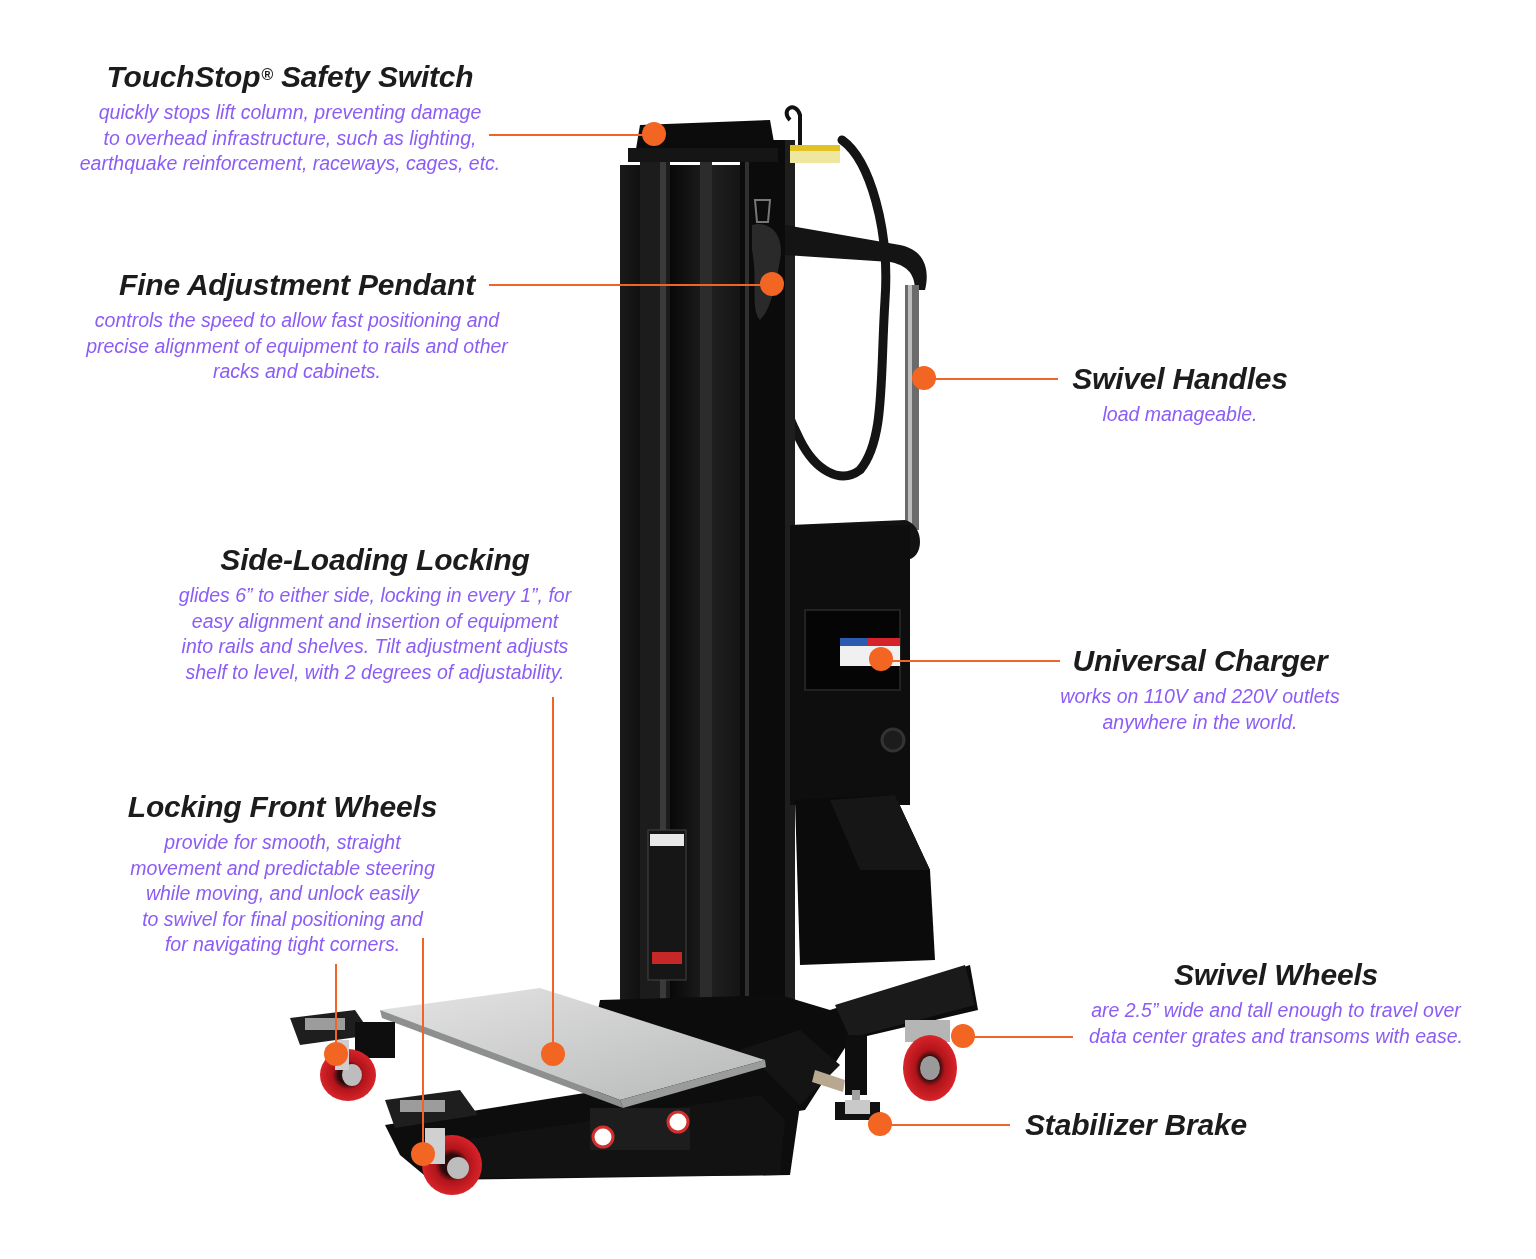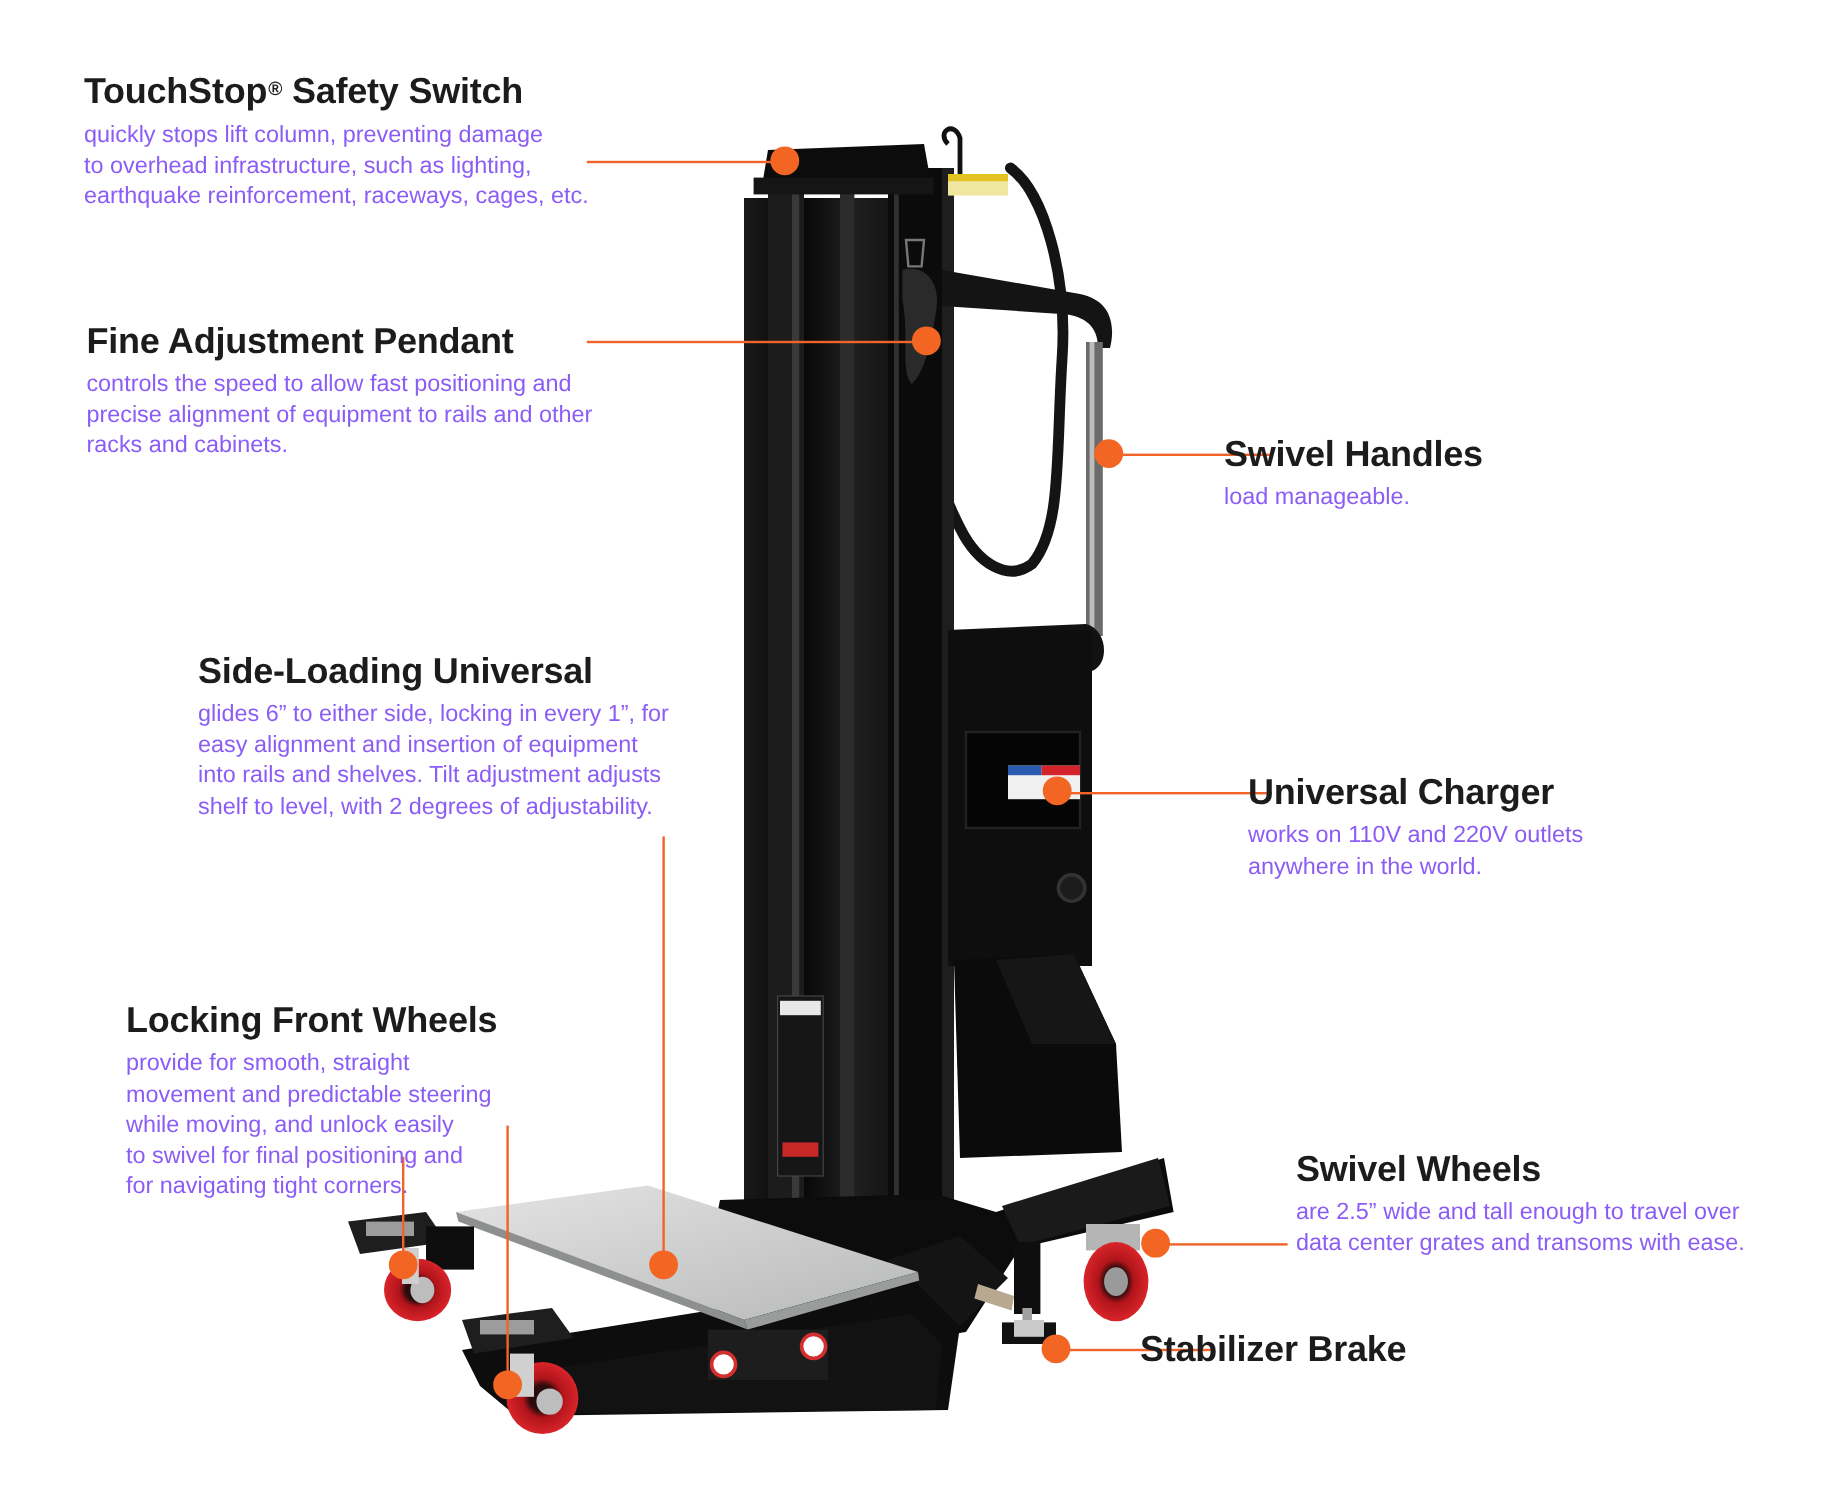--- a/index.html
+++ b/index.html
@@ -1,18 +1,18 @@
 <!DOCTYPE html>
 <html><head>
 <meta charset="utf-8">
 <style>
   html, body { margin: 0; padding: 0; background: #ffffff; }
   body { width: 1536px; height: 1259px; position: relative; overflow: hidden;
          font-family: "Liberation Sans", "DejaVu Sans", sans-serif; color: #1f1f1f; }
-  .callout { position: absolute; text-align: left; }
+  .callout { position: absolute; text-align: center; font-style: italic; }
   .callout .title { font-weight: bold; font-size: 30px; line-height: 34px; color: #1c1c1c; letter-spacing: -0.2px; white-space: nowrap; }
   .callout .title sup { font-size: 16px; vertical-align: top; position: relative; top: -2px; margin-left: 1px; }
   .callout .desc { font-size: 19.5px; line-height: 25.5px; color: #8b5cf6; margin-top: 6px; }
   .callout .desc span { display: block; white-space: nowrap; }
   svg.art { position: absolute; left: 0; top: 0; }
   .leader { position: absolute; background: #f0642a; }
   .dot { position: absolute; width: 24px; height: 24px; border-radius: 50%; background: #f26522; }
 </style>
 </head>
 <body>
@@ -167,30 +167,30 @@
 <div class="callout" style="left:72px; top:268px; width:450px;">
   <div class="title">Fine Adjustment Pendant</div>
   <div class="desc">
     <span>controls the speed to allow fast positioning and</span>
     <span>precise alignment of equipment to rails and other</span>
     <span>racks and cabinets.</span>
   </div>
 </div>
 
 <div class="callout" style="left:165px; top:543px; width:420px;">
-  <div class="title">Side-Loading Universal</div>
+  <div class="title">Side-Loading Locking</div>
   <div class="desc">
     <span>glides 6” to either side, locking in every 1”, for</span>
     <span>easy alignment and insertion of equipment</span>
     <span>into rails and shelves. Tilt adjustment adjusts</span>
     <span>shelf to level, with 2 degrees of adjustability.</span>
   </div>
 </div>
 
-<div class="callout" style="left:105px; top:790px; width:355px;margin-top:44px;">
+<div class="callout" style="left:105px; top:790px; width:355px;">
   <div class="title">Locking Front Wheels</div>
   <div class="desc">
     <span>provide for smooth, straight</span>
     <span>movement and predictable steering</span>
     <span>while moving, and unlock easily</span>
     <span>to swivel for final positioning and</span>
     <span>for navigating tight corners.</span>
   </div>
 </div>
 

